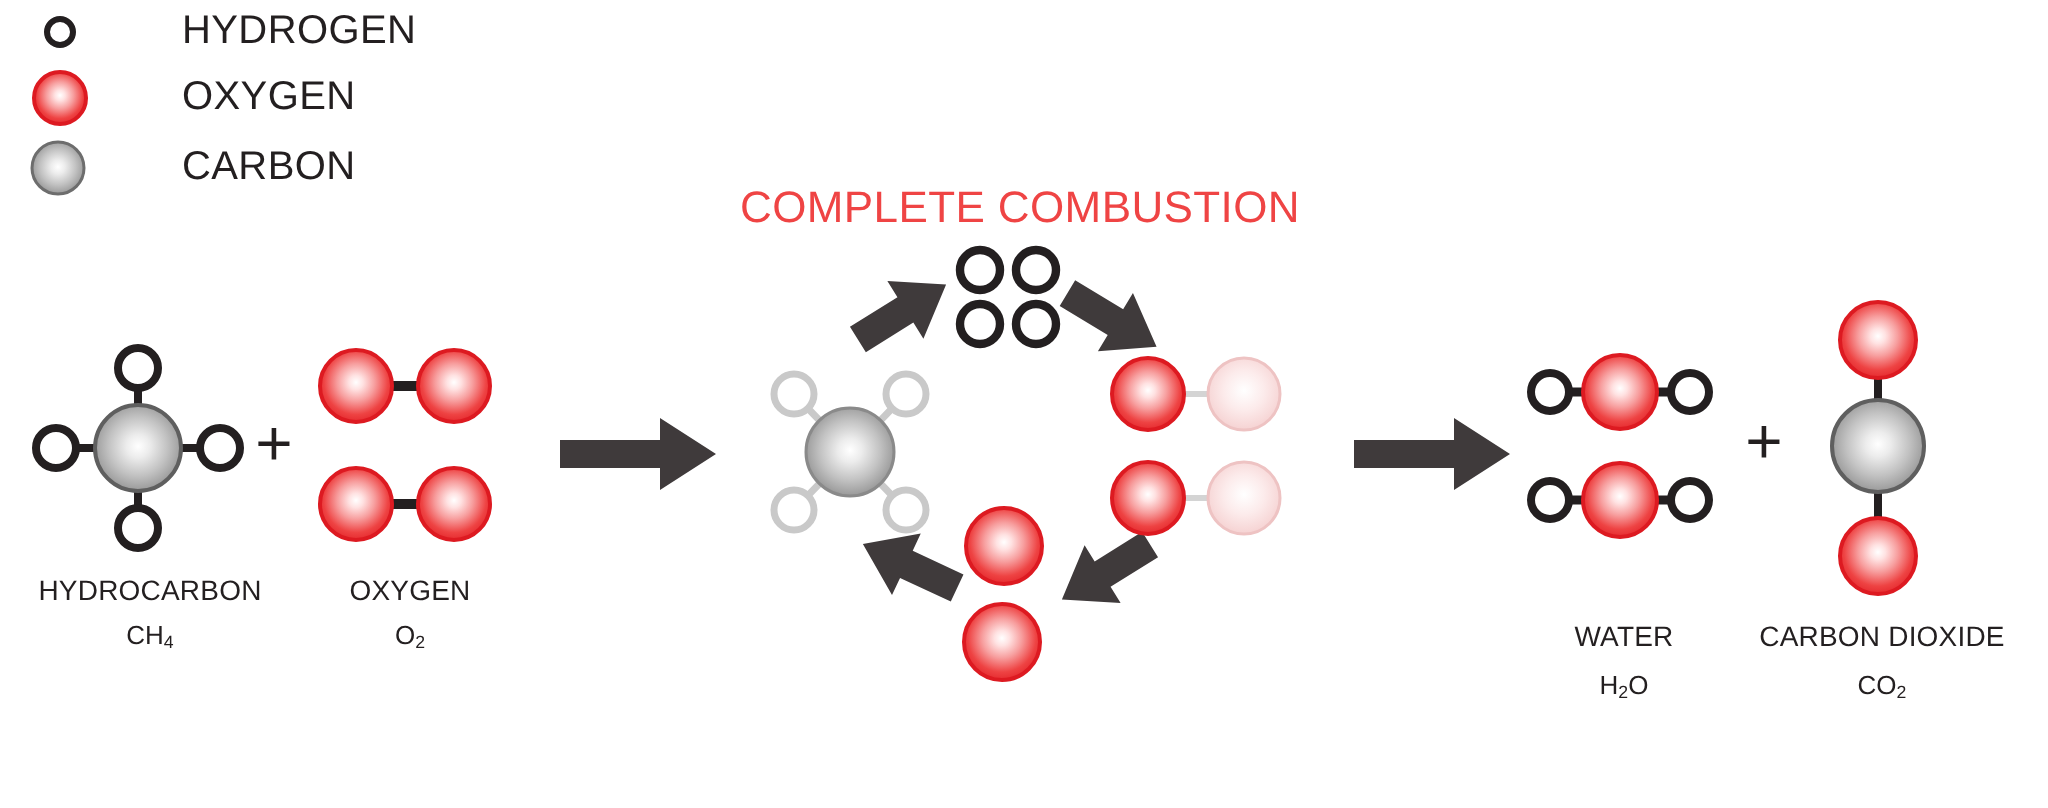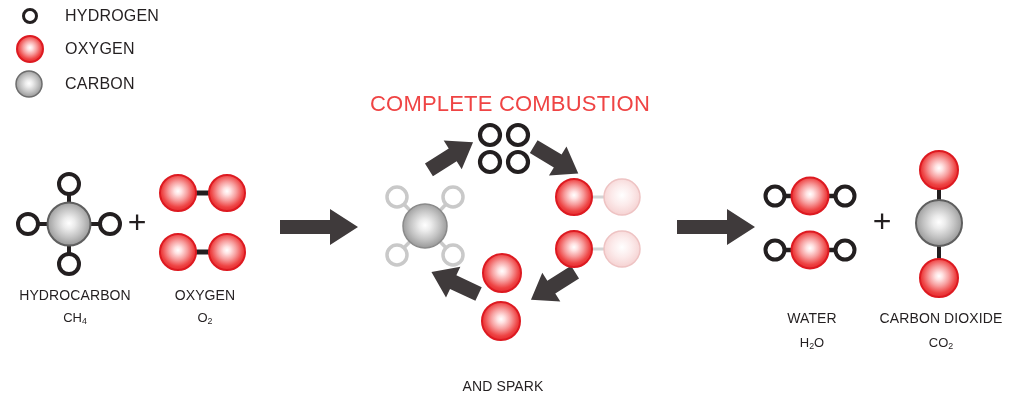--- a/index.html
+++ b/index.html
@@ -4,21 +4,21 @@
 <style>
   html,body{margin:0;padding:0;background:#ffffff;}
   .canvas{
     position:relative;width:1024px;height:404px;background:#ffffff;overflow:hidden;
     font-family:"Liberation Sans","DejaVu Sans",sans-serif;color:#231f20;
   }
   .canvas svg{position:absolute;left:0;top:0;}
   .lbl{position:absolute;white-space:nowrap;color:#231f20;}
   .center{transform:translate(-50%,-50%);text-align:center;}
   .vcenter{transform:translateY(-50%);}
-  .legend-lbl{font-size:16px;letter-spacing:.2px;}
+  .legend-lbl{font-size:20px;letter-spacing:.2px;margin-left:26px;}
   .name{font-size:14px;letter-spacing:.1px;}
   .formula{font-size:13px;}
   .formula sub{font-size:.68em;vertical-align:-0.28em;}
   .title{font-size:22px;color:#ef4444;letter-spacing:.2px;}
   .plus{font-size:32px;font-weight:400;}
 </style>
 </head>
 <body>
 
 <div class="canvas">
@@ -140,21 +140,20 @@
   <div class="lbl vcenter legend-lbl" style="left:65px;top:84px">CARBON</div>
 
   <div class="lbl center title" style="left:510px;top:104px">COMPLETE COMBUSTION</div>
 
   <div class="lbl center plus" style="left:137px;top:222px">+</div>
   <div class="lbl center name" style="left:75px;top:295px">HYDROCARBON</div>
   <div class="lbl center formula" style="left:75px;top:318px"><span>CH</span><sub>4</sub><span></span></div>
   <div class="lbl center name" style="left:205px;top:295px">OXYGEN</div>
   <div class="lbl center formula" style="left:205px;top:318px"><span>O</span><sub>2</sub><span></span></div>
 
-  <div class="lbl center name" style="left:503px;top:386px">AND SPARK</div>
 
   <div class="lbl center name" style="left:812px;top:318px">WATER</div>
   <div class="lbl center formula" style="left:812px;top:343px"><span>H</span><sub>2</sub><span>O</span></div>
   <div class="lbl center plus" style="left:882px;top:221px">+</div>
   <div class="lbl center name" style="left:941px;top:318px">CARBON DIOXIDE</div>
   <div class="lbl center formula" style="left:941px;top:343px"><span>CO</span><sub>2</sub><span></span></div>
 
 </div>
 
 </body></html>

